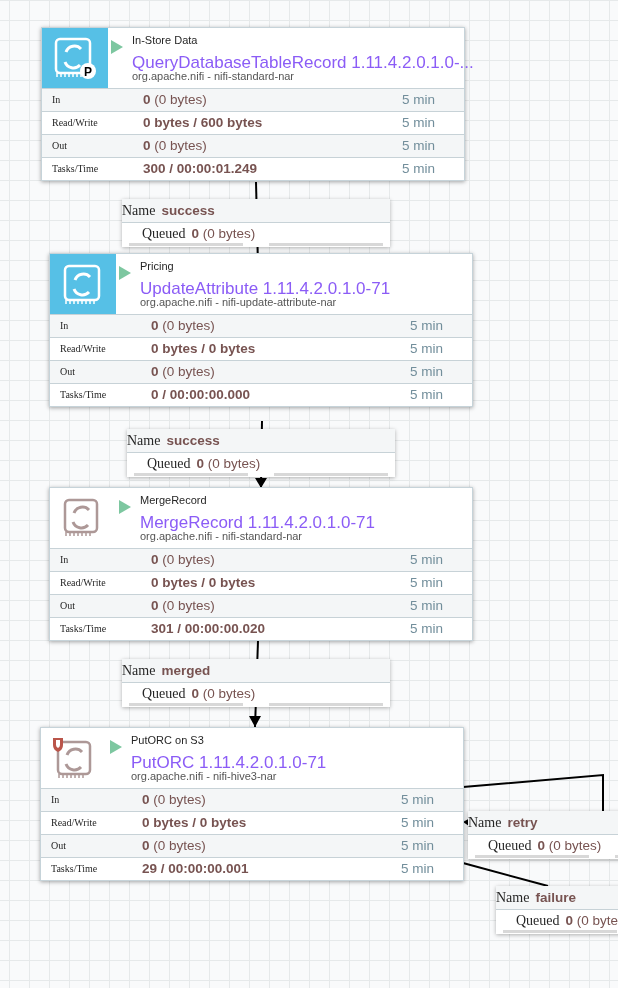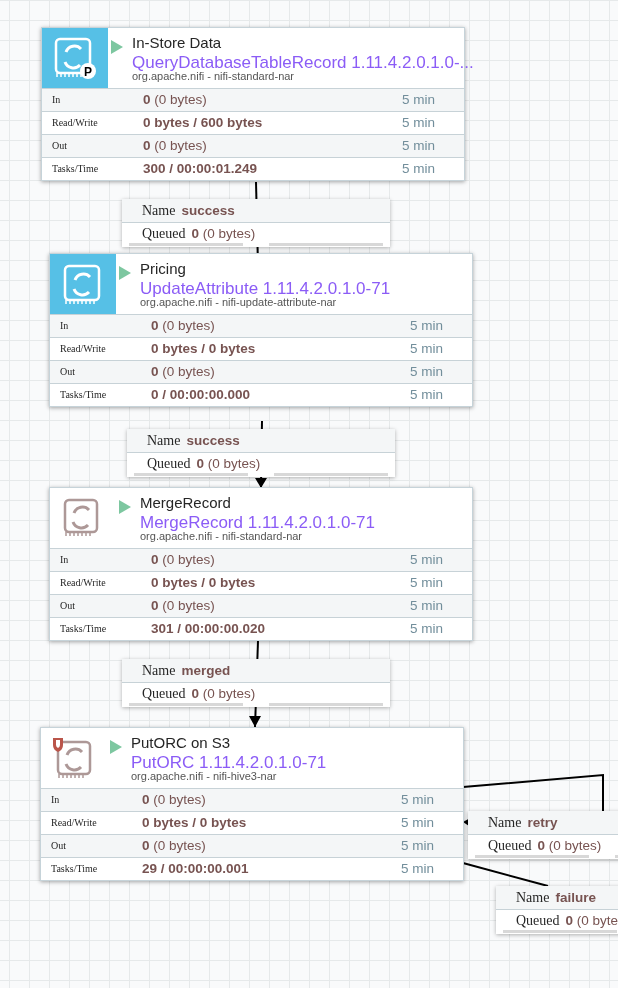--- a/index.html
+++ b/index.html
@@ -16,36 +16,36 @@
     svg.wires { position:absolute; left:0; top:0; width:618px; height:988px; pointer-events:none; }
 
     .proc {
       position:absolute; background:#fff; box-shadow:0 1px 4px rgba(0,0,0,0.35);
       border:1px solid #c6d3d9;
     }
     .proc .head { position:relative; height:60px; }
     .proc .iconbox { position:absolute; left:0; top:0; width:66px; height:60px; display:flex; align-items:center; justify-content:center; }
     .proc .iconbox.blue { background:#56c0e6; }
     .proc .run { position:absolute; left:69px; top:12px; width:0; height:0; border-top:7px solid transparent; border-bottom:7px solid transparent; border-left:12px solid #7dc7a0; }
-    .proc .title { position:absolute; left:90px; top:6px; font-size:15px; color:#262626; white-space:nowrap; }
+    .proc .title { position:absolute; left:90px; top:6px; font-size:11px; color:#262626; white-space:nowrap; }
     .proc .type { position:absolute; left:90px; top:25px; font-size:17px; color:#8b5cf6; white-space:nowrap; }
     .proc .bundle { position:absolute; left:90px; top:42px; font-size:11px; color:#555; white-space:nowrap; }
     .stat-row { height:22px; position:relative; border-top:1px solid #c7d2d7; font-size:13.5px; line-height:22px; }
     .stat-row.odd { background:#f4f6f7; }
     .stat-row .lbl { position:absolute; left:10px; font-family:"Liberation Serif", serif; color:#262626; font-size:10px; }
     .stat-row .val { position:absolute; left:101px; color:#775351; }
     .stat-row .val b { font-weight:bold; }
     .stat-row .val .sub { color:#775351; }
     .stat-row .tm { position:absolute; right:29px; color:#728e9b; }
 
     .conn {
       position:absolute; background:#fff; box-shadow:0 1px 4px rgba(0,0,0,0.3);
       width:268px; height:48px; font-size:13.5px;
     }
-    .conn .r1 { height:23px; background:#f4f6f7; border-bottom:1px solid #c7d2d7; line-height:23px; padding-left:20px; white-space:nowrap; }
+    .conn .r1 { height:23px; background:#f4f6f7; border-bottom:1px solid #c7d2d7; line-height:23px; padding-left:0; white-space:nowrap; }
     .conn .r2 { height:24px; line-height:22px; padding-left:20px; position:relative; white-space:nowrap; }
     .conn .k { font-family:"Liberation Serif", serif; color:#262626; font-size:14px; }
     .conn .n { color:#775351; font-weight:bold; margin-left:6px; }
     .conn .q { color:#775351; margin-left:6px; }
     .conn .q b { font-weight:bold; }
     .conn .bar1, .conn .bar2 { position:absolute; bottom:1px; height:3px; background:#d8d8d8; }
     .conn .bar1 { left:7px; width:114px; }
     .conn .bar2 { left:147px; width:114px; }
   </style>
 </head>

